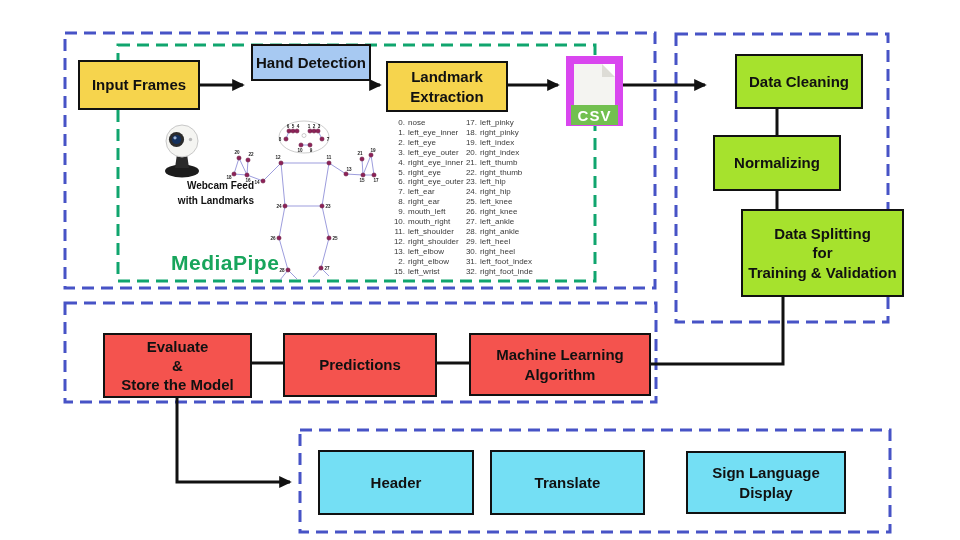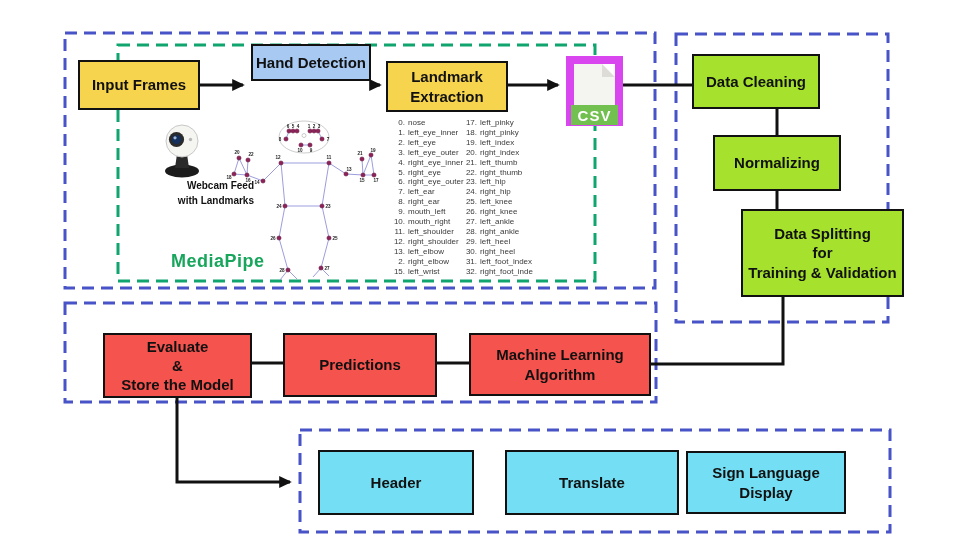--- a/index.html
+++ b/index.html
@@ -10,42 +10,42 @@
        justify-content:center;text-align:center;border:2.5px solid #111;box-sizing:border-box;
        font-weight:700;color:#111;font-size:15px;line-height:1.28;}
   .yellow{background:#F6D44D;}
   .blue{background:#A7C9F2;}
   .green{background:#A6E22D;}
   .red{background:#F4534E;}
   .cyan{background:#74DFF4;}
   .b-input{left:78px;top:60px;width:122px;height:50px;}
   .b-hand{left:251px;top:44px;width:120px;height:37px;}
   .b-landmark{left:386px;top:61px;width:122px;height:51px;}
-  .b-clean{left:692px;top:54px;width:128px;height:55px;}
+  .b-clean{left:735px;top:54px;width:128px;height:55px;}
   .b-norm{left:713px;top:135px;width:128px;height:56px;}
   .b-split{left:701px;top:209px;width:163px;height:88px;margin-left:40px;}
   .b-eval{left:103px;top:333px;width:149px;height:65px;}
   .b-pred{left:283px;top:333px;width:154px;height:64px;}
   .b-mla{left:469px;top:333px;width:182px;height:63px;}
   .b-header{left:318px;top:450px;width:156px;height:65px;}
-  .b-translate{left:505px;top:450px;width:174px;height:65px;}
+  .b-translate{left:490px;top:450px;width:155px;height:65px;}
   .b-sld{left:686px;top:451px;width:160px;height:63px;}
   
   .csv-file{position:absolute;z-index:2;left:566px;top:56px;width:57px;height:70px;
             background:#f4f4f1;border:8px solid #d946ef;box-sizing:border-box;}
   .csv-fold{position:absolute;top:0;right:0;width:0;height:0;
             border-left:13px solid #dddcd6;border-top:13px solid #ffffff;}
   .csv-band{position:absolute;left:-3px;right:-3px;top:41px;height:20px;background:#72C050;
             display:flex;align-items:center;justify-content:center;color:#fff;
             font-weight:700;font-size:15px;letter-spacing:1px;}
   
   .webcam{position:absolute;z-index:2;left:160px;top:124px;width:44px;height:54px;}
   .webcam-caption{position:absolute;z-index:2;left:128px;top:179px;width:126px;text-align:right;
             font-weight:700;font-size:10px;color:#111;line-height:1.45;}
-  .mediapipe{position:absolute;z-index:2;left:171px;top:251px;font-weight:700;font-size:18px;
+  .mediapipe{position:absolute;z-index:2;left:171px;top:251px;font-weight:700;font-size:21px;
             color:#18A55C;letter-spacing:0.5px;}
   
   .lm-col{position:absolute;z-index:2;top:118px;font-size:8px;color:#3a3a3a;line-height:9.9px;}
   .lm-col1{left:392px;width:72px;}
   .lm-col2{left:464px;width:90px;}
   .lm-row{white-space:nowrap;}
   .lm-num{display:inline-block;width:13px;text-align:right;margin-right:3px;}
   
   .pf-edge{stroke:#9d9ddd;stroke-width:1;fill:none;}
   .pf-dot{fill:#8e2157;stroke:#5e1038;stroke-width:0.5;}

